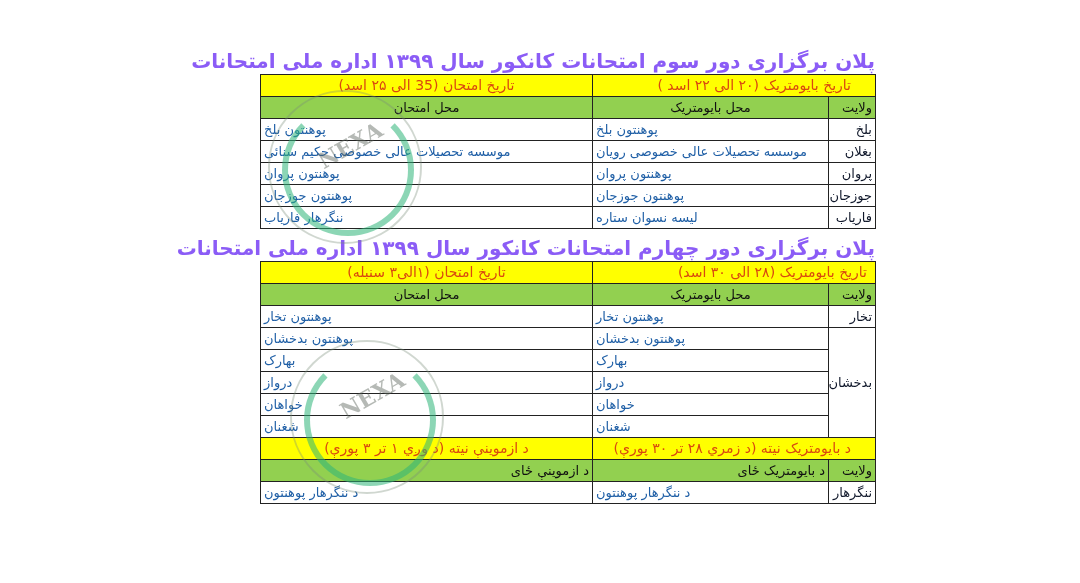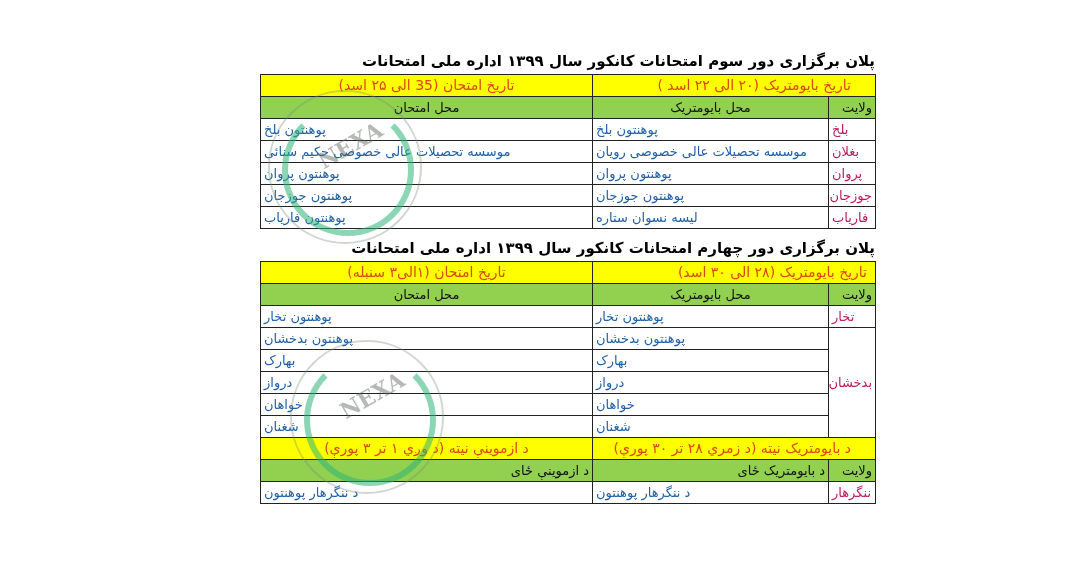--- a/index.html
+++ b/index.html
@@ -2,33 +2,33 @@
 <html><head>
 <meta charset="utf-8">
 <style>
   html, body { margin: 0; padding: 0; }
   body {
     width: 1080px; height: 583px; background: #ffffff; position: relative; overflow: hidden;
     font-family: "DejaVu Sans", sans-serif;
   }
   .doc { position: absolute; left: 260px; top: 48px; width: 615px; }
   .title {
-    text-align: right; font-weight: bold; font-size: 15px; color: #000000;
+    text-align: right; font-weight: bold; font-size: 20px; color: #8b5cf6;
     direction: rtl; height: 26px; line-height: 26px; white-space: nowrap;
   }
   table { border-collapse: collapse; width: 615px; direction: rtl; table-layout: fixed; }
   td {
     border: 1.5px solid #222; font-size: 13px; height: 21px; padding: 0 3px;
     white-space: nowrap; overflow: hidden; line-height: 21px;
   }
   .yellow td { background: #ffff00; color: #d9480f; font-size: 14px; }
   .green td { background: #92d050; color: #111; text-align: center; }
   .green td.prov { text-align: right; }
   .val { color: #1f5fa6; text-align: left; margin-left: 36px; }
-  .prov-cell { color: #be185d; text-align: left; }
+  .prov-cell { color: #0f172a; text-align: right; }
   .col-prov { width: 47px; }
   .col-bio { width: 236px; }
   .col-exam { width: 332px; }
   .wm {
     position: absolute; width: 150px; height: 150px; border-radius: 50%;
     border: 2px solid rgba(120,140,120,0.35); pointer-events: none;
   }
   .wm .ring {
     position: absolute; left: 12px; top: 12px; width: 120px; height: 120px; border-radius: 50%;
     border: 6px solid rgba(46,180,120,0.55); border-top-color: transparent;
@@ -76,21 +76,21 @@
       <td class="val">پوهنتون پروان</td>
     </tr>
     <tr>
       <td class="prov-cell">جوزجان</td>
       <td class="val">پوهنتون جوزجان</td>
       <td class="val">پوهنتون جوزجان</td>
     </tr>
     <tr>
       <td class="prov-cell">فاریاب</td>
       <td class="val">لیسه نسوان ستاره</td>
-      <td class="val">پوهنتون فاریاب</td>
+      <td class="val">ننگرهار فاریاب</td>
     </tr>
   </tbody>
     </table>
 
   <div class="title" style="margin-top:6px">پلان برگزاری دور چهارم امتحانات کانکور سال ۱۳۹۹ اداره ملی امتحانات</div>
   <table>
     <colgroup>
         <col class="col-prov">
         <col class="col-bio">
         <col class="col-exam">

